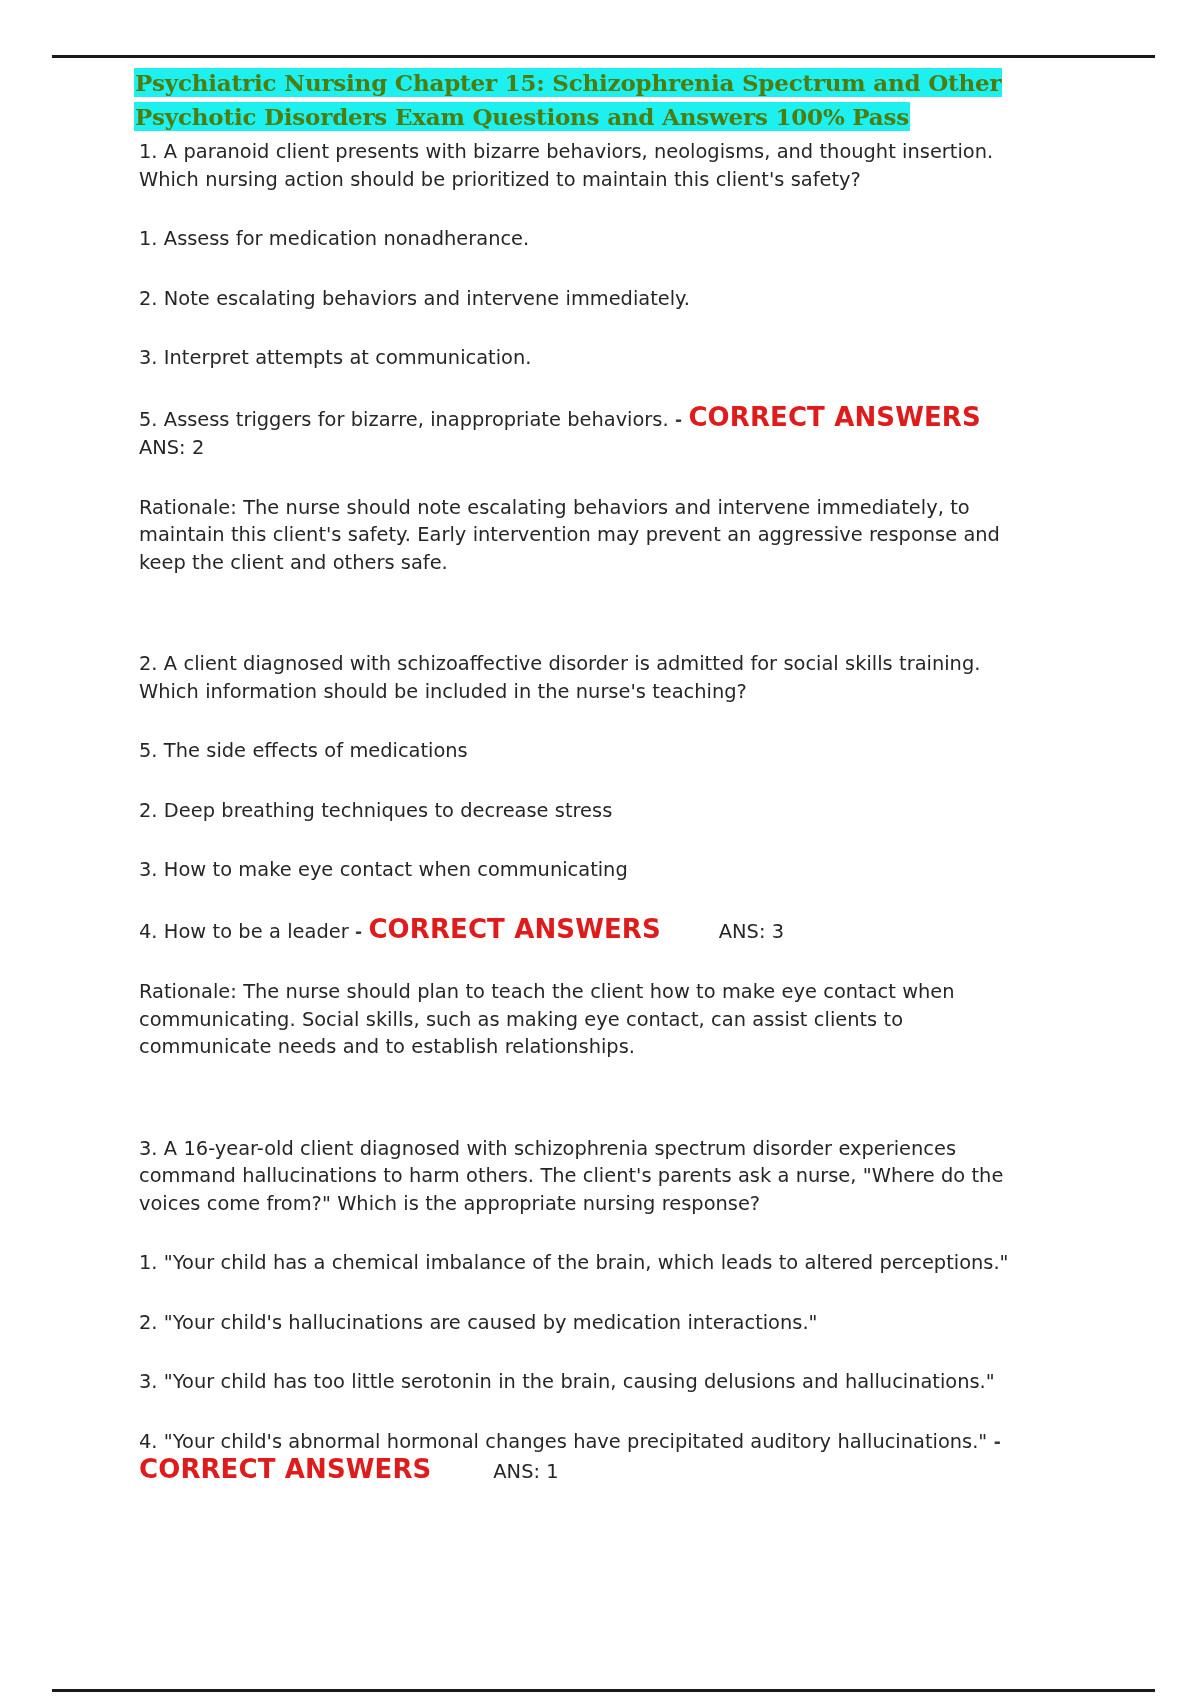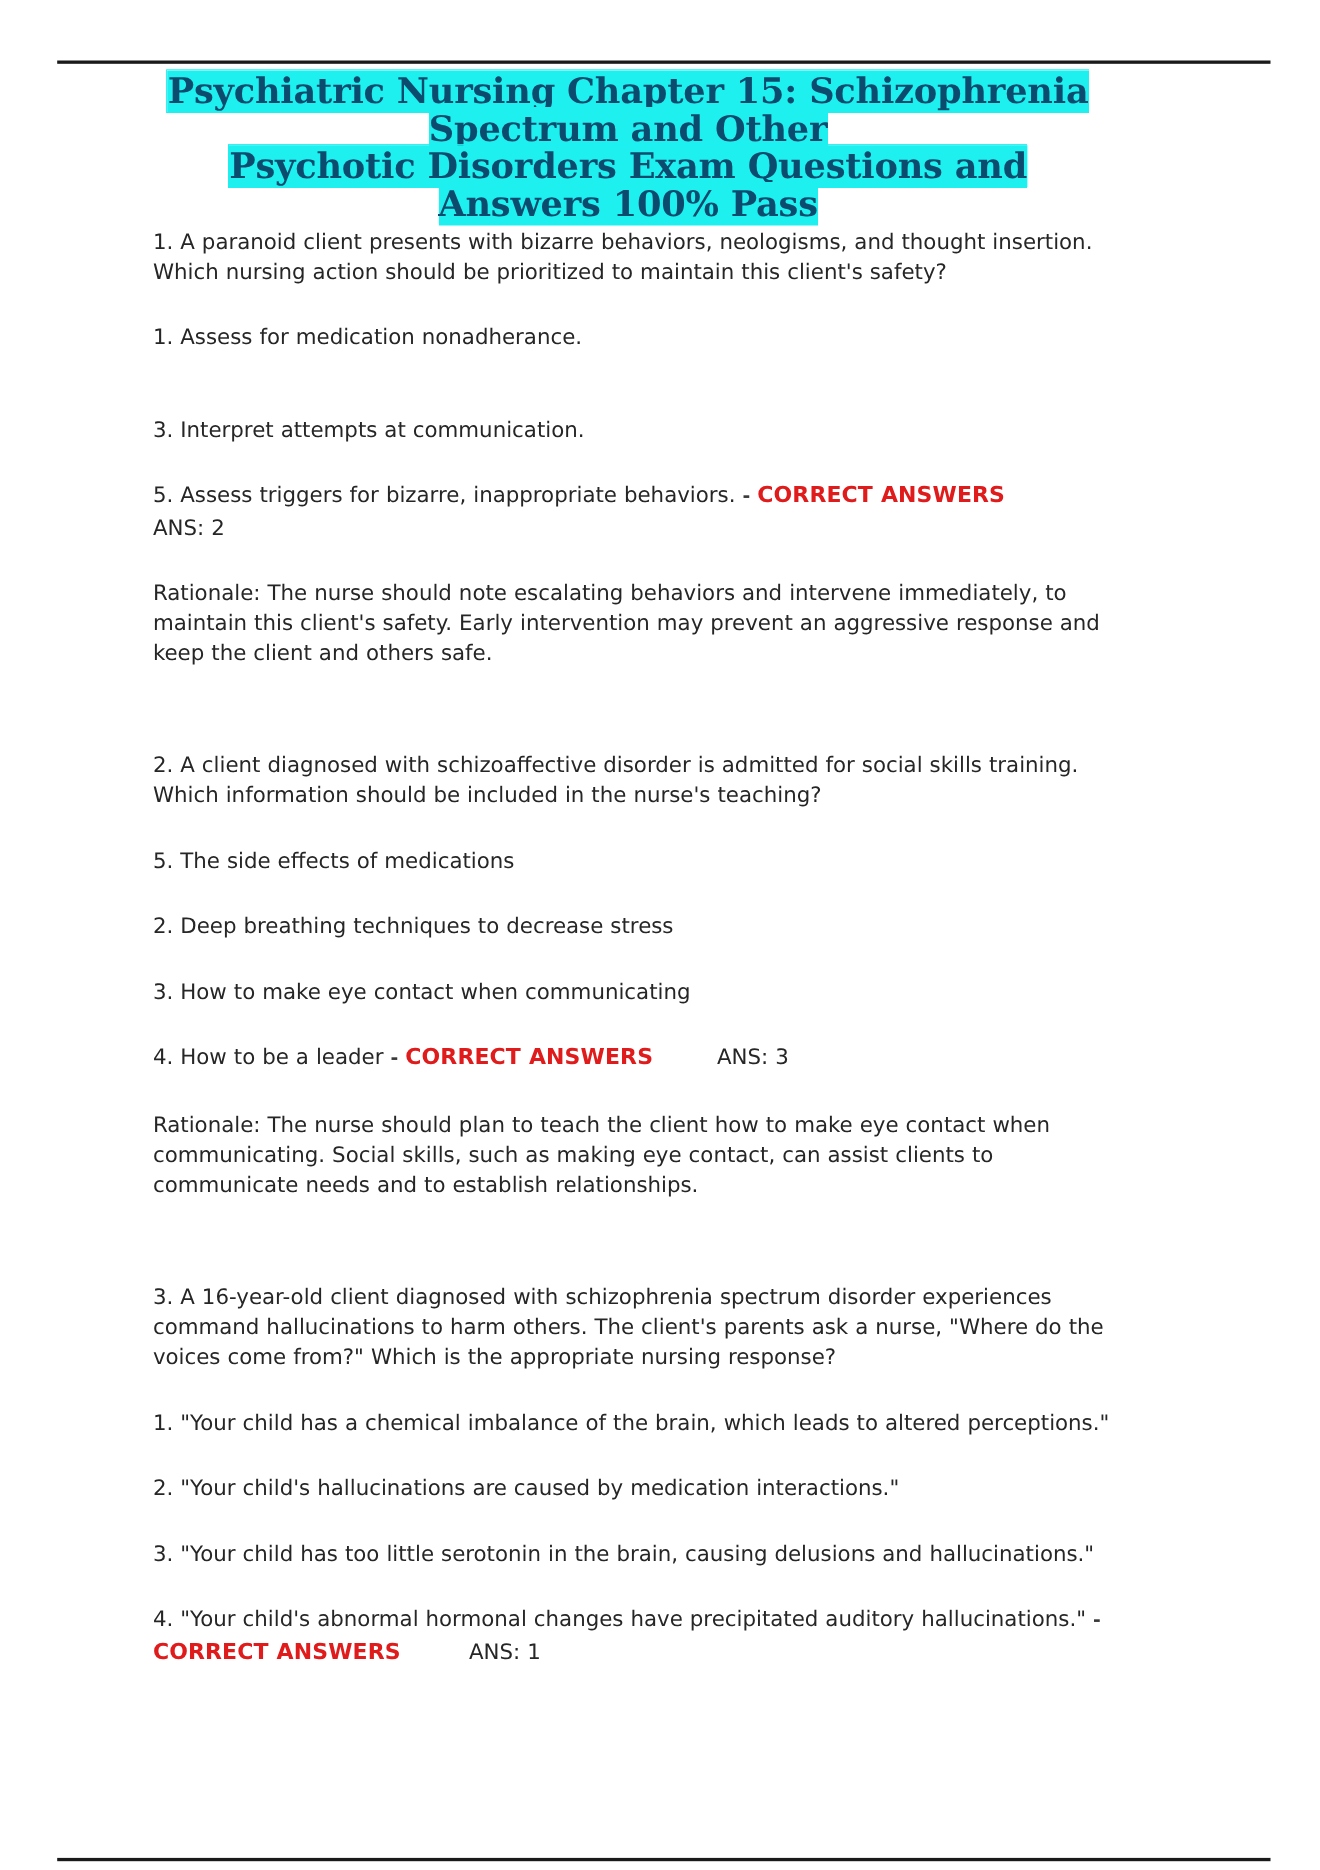--- a/index.html
+++ b/index.html
@@ -38,27 +38,26 @@
   .content {
     position: absolute;
     left: 135px;
     top: 66px;
     width: 880px;
   }
 
   .doc-title {
     font-family: "DejaVu Serif", "Liberation Serif", serif;
     font-weight: bold;
-    font-size: 32px;
+    font-size: 23px;
     line-height: 34px;
-    color: #0c4a6e;
+    color: #4d7c0f;
     margin: 0 0 2px 0;
     letter-spacing: -0.2px;
     width: 872px;
-    text-align: center;
   }
   .doc-title .hl {
     background: #1ef0f0;
     box-shadow: 0 0 0 1px #1ef0f0;
   }
 
   p.body {
     margin: 4px;
     padding: 0;
     font-size: 19.4px;
@@ -72,21 +71,21 @@
 
   .sep {
     color: #3a3a3a;
     font-weight: 700;
     font-size: 17px;
   }
 
   .correct {
     color: #e01b1b;
     font-weight: bold;
-    font-size: 20px;
+    font-size: 26px;
     letter-spacing: 0.1px;
   }
 
   .ansgap {
     display: inline-block;
     width: 58px;
   }
 
   .ansgap-wide {
     display: inline-block;
@@ -101,20 +100,21 @@
   <div class="rule rule-top"></div>
 
   <div class="content">
 
     <h1 class="doc-title"><span class="hl">Psychiatric Nursing Chapter 15: Schizophrenia Spectrum and Other</span><br><span class="hl">Psychotic Disorders Exam Questions and Answers 100% Pass</span></h1>
 
     <p class="body">1. A paranoid client presents with bizarre behaviors, neologisms, and thought insertion. Which nursing action should be prioritized to maintain this client's safety?</p>
     <div class="gap-md"></div>
     <p class="body">1. Assess for medication nonadherance.</p>
     <div class="gap-md"></div>
+    <p class="body">2. Note escalating behaviors and intervene immediately.</p>
     <div class="gap-md"></div>
     <p class="body">3. Interpret attempts at communication.</p>
     <div class="gap-md"></div>
     <p class="body"><span>5. Assess triggers for bizarre, inappropriate behaviors.</span> <span class="sep">-</span> <span class="correct">CORRECT ANSWERS</span><br><span>ANS: 2</span></p>
     <div class="gap-md"></div>
     <p class="body">Rationale: The nurse should note escalating behaviors and intervene immediately, to maintain this client's safety. Early intervention may prevent an aggressive response and keep the client and others safe.</p>
 
     <div class="gap-xl"></div>
 
     <p class="body">2. A client diagnosed with schizoaffective disorder is admitted for social skills training. Which information should be included in the nurse's teaching?</p>

